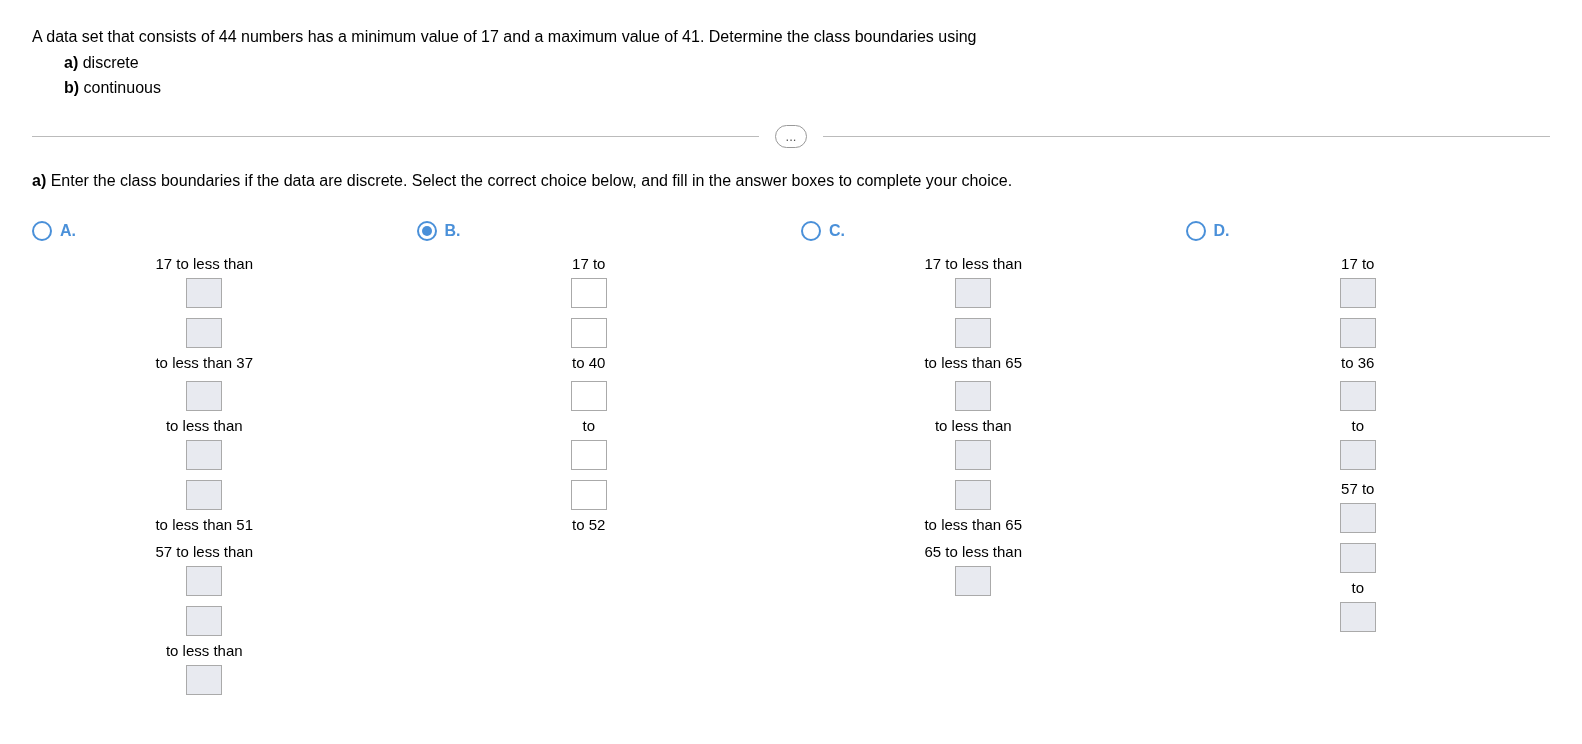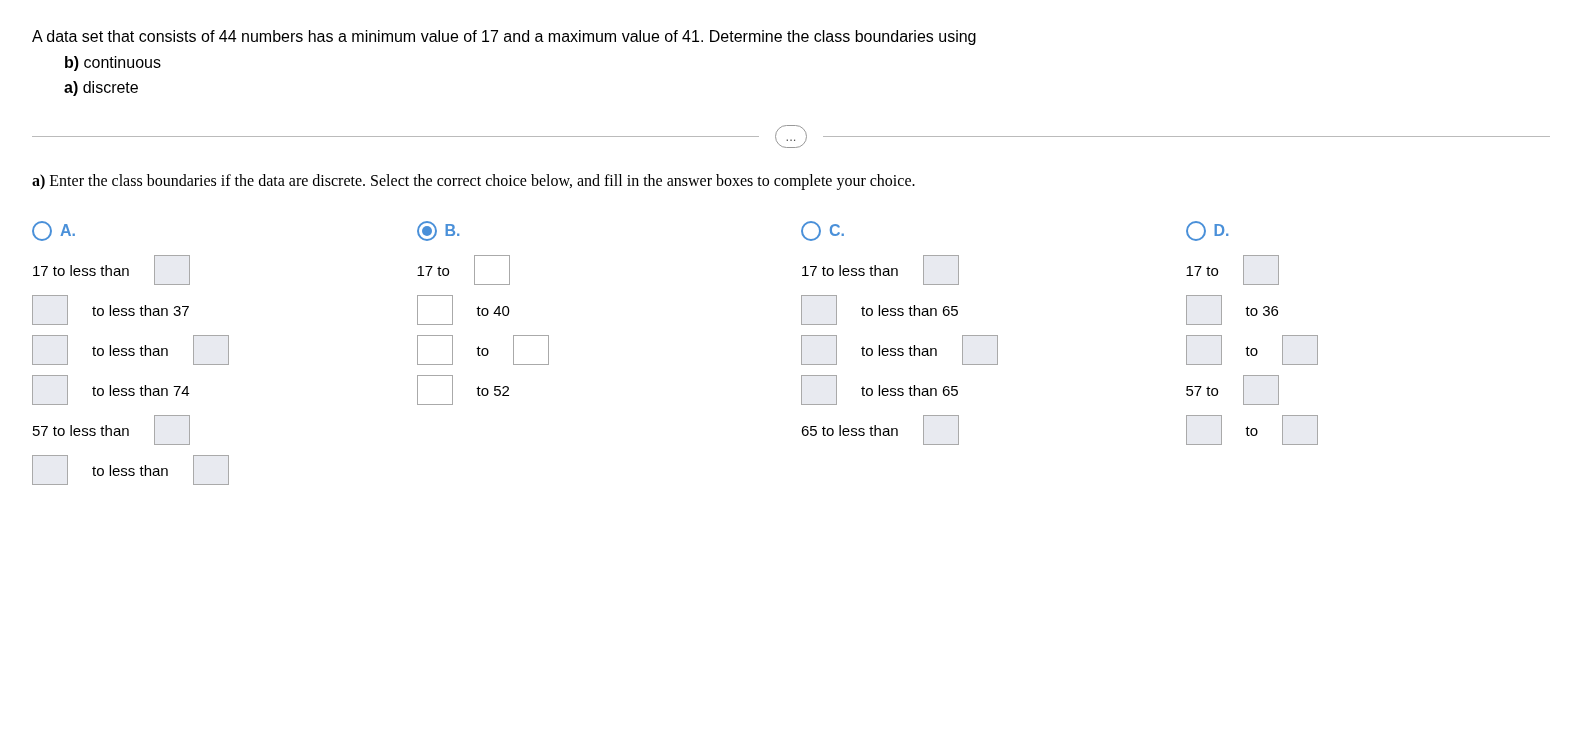--- a/index.html
+++ b/index.html
@@ -40,21 +40,20 @@
       padding: 3px 10px;
       font-size: 13px;
       color: #555;
       margin: 0 16px;
     }
     .part-a-instruction {
       font-size: 16px;
       line-height: 1.6;
       max-width: 1500px;
       margin-bottom: 28px;
-      font-family: Liberation Serif, serif;
     }
     .choices-row {
       display: flex;
       gap: 0;
       align-items: flex-start;
     }
     .choice-col {
       flex: 1;
       padding: 0 20px;
     }
@@ -86,24 +85,25 @@
       background: #4a90d9;
     }
     .choice-label {
       font-weight: bold;
       font-size: 16px;
       color: #4a90d9;
     }
     .answer-row {
       display: flex;
       align-items: center;
-      gap: 24px;
+      gap: 6px;
       margin-bottom: 10px;
       font-size: 15px;
       white-space: nowrap;
+      flex-direction: column;
     }
     .answer-box {
       width: 36px;
       height: 30px;
       border: 1.5px solid #aaa;
       background: #e8eaf0;
       display: inline-block;
       flex-shrink: 0;
     }
     .answer-box.white-bg {
@@ -112,26 +112,26 @@
     .answer-text {
       font-size: 15px;
     }
   </style>
 </head>
 <body>
 
 <div class="problem-text">
   <p>A data set that consists of 44 numbers has a minimum value of 17 and a maximum value of 41. Determine the class boundaries using</p>
   <p class="indent">
+    <span class="bold">a)</span>
+    <span>discrete</span>
+  </p>
+  <p class="indent">
     <span class="bold">b)</span>
     <span>continuous</span>
-  </p>
-  <p class="indent">
-    <span class="bold">a)</span>
-    <span>discrete</span>
   </p>
 </div>
 
 <div class="divider-row">
   <div class="divider-line"></div>
   <div class="divider-dots">...</div>
   <div class="divider-line"></div>
 </div>
 
 <div class="part-a-instruction">
@@ -157,21 +157,21 @@
     </div>
 
     <div class="answer-row">
       <div class="answer-box"></div>
       <span class="answer-text">to less than</span>
       <div class="answer-box"></div>
     </div>
 
     <div class="answer-row">
       <div class="answer-box"></div>
-      <span class="answer-text">to less than 74</span>
+      <span class="answer-text">to less than 51</span>
     </div>
 
     <div class="answer-row">
       <span class="answer-text">57 to less than</span>
       <div class="answer-box"></div>
     </div>
 
     <div class="answer-row">
       <div class="answer-box"></div>
       <span class="answer-text">to less than</span>

